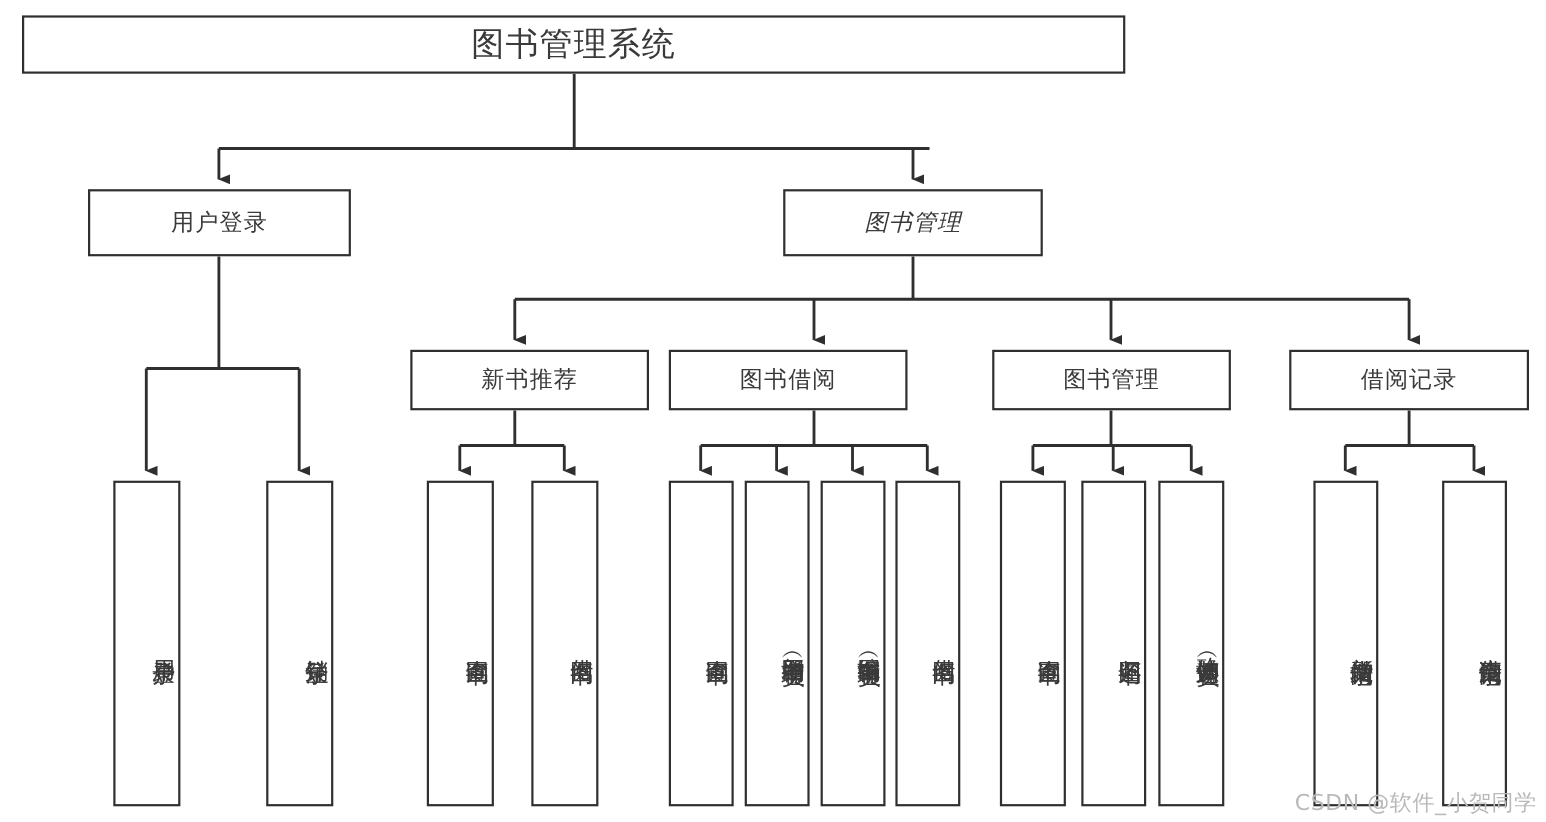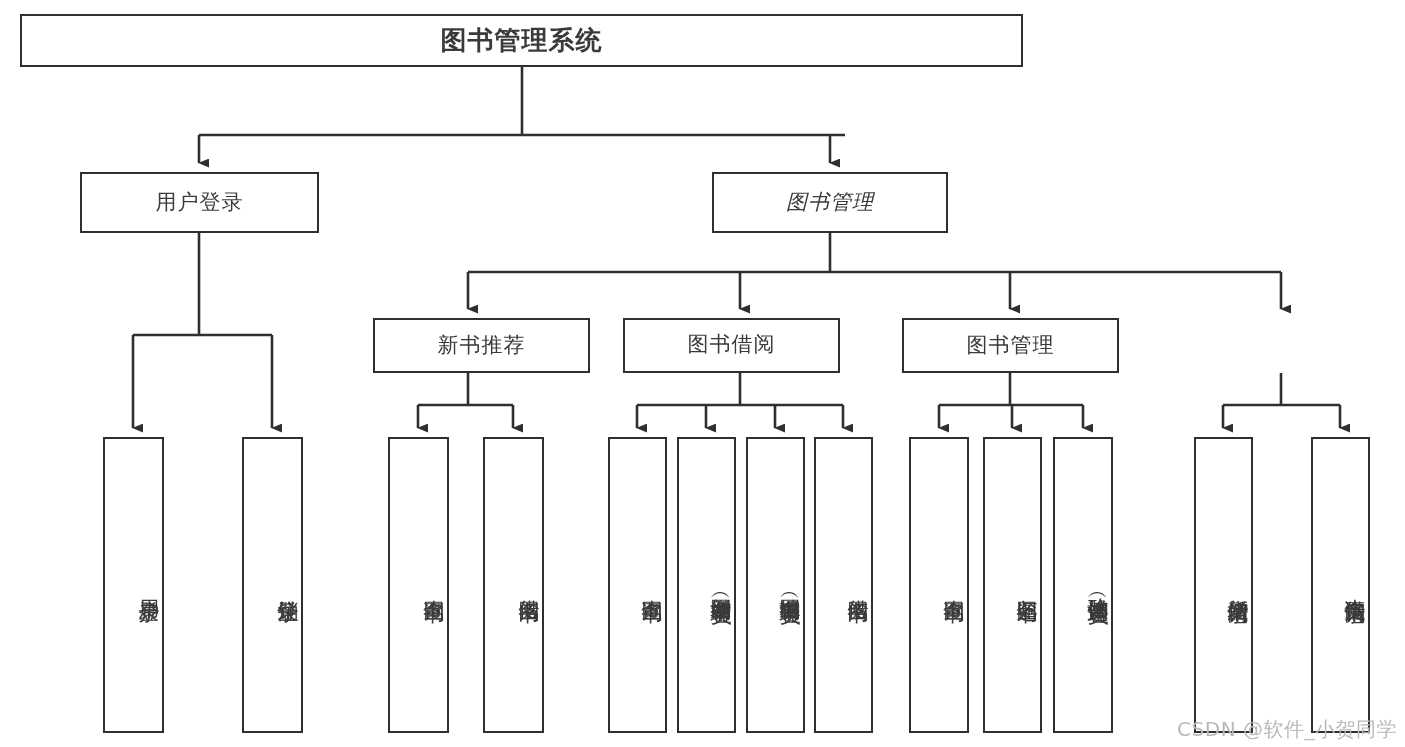--- a/index.html
+++ b/index.html
@@ -49,22 +49,21 @@
     writing-mode: vertical-rl;
     text-orientation: upright;
     padding: 6px 0;
     align-items: flex-start;
     justify-content: center;
   }
   .node.v span {
     display: block;
   }
   .node.root {
-    font-size: 26px;
-    font-weight: bold;
+    font-size: 30px;
   }
   .watermark {
     position: absolute;
     right: 8px;
     bottom: 4px;
     font-size: 20px;
     color: #b9b9b9;
     letter-spacing: 0.5px;
     white-space: nowrap;
   }
@@ -133,26 +132,29 @@
   <div class="node h" style="left:80px; top:172px; width:239px; height:61px;">
     <span>用户登录</span>
   </div>
   <div class="node h" style="left:712px; top:172px; width:236px; height:61px;font-style:italic;">
     <span>图书管理</span>
   </div>
 
   <div class="node h" style="left:373px; top:318px; width:217px; height:55px;">
     <span>新书推荐</span>
   </div>
-  <div class="node h" style="left:623px; top:318px; width:217px; height:55px;font-family:Liberation Mono, monospace;">
+  <div class="node h" style="left:608px; top:318px; width:217px; height:55px;">
     <span>图书借阅</span>
   </div>
   <div class="node h" style="left:902px; top:318px; width:217px; height:55px;">
     <span>图书管理</span>
   </div>
+  <div class="node h" style="left:1172px; top:318px; width:218px; height:55px;">
+    <span>借阅记录</span>
+  </div>
 
   <div class="node v" style="left:103px; top:437px; width:61px; height:296px;">
     <span>用户登录</span>
   </div>
   <div class="node v" style="left:242px; top:437px; width:61px; height:296px;">
     <span>注销登录</span>
   </div>
 
   <div class="node v" style="left:388px; top:437px; width:61px; height:296px;">
     <span>查询图书</span>

